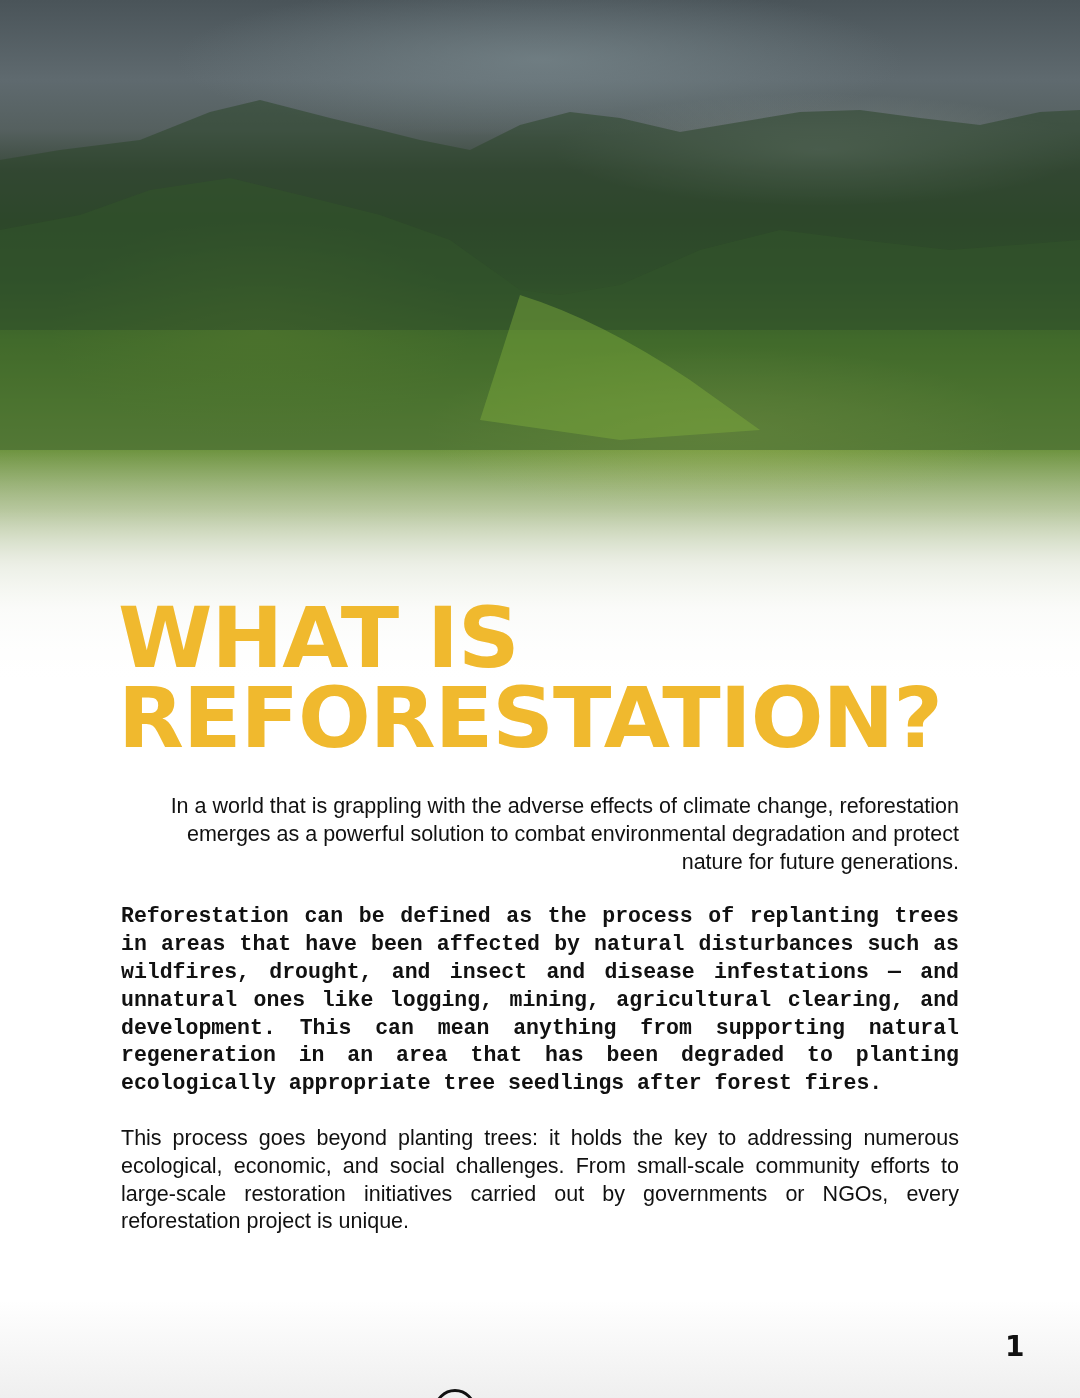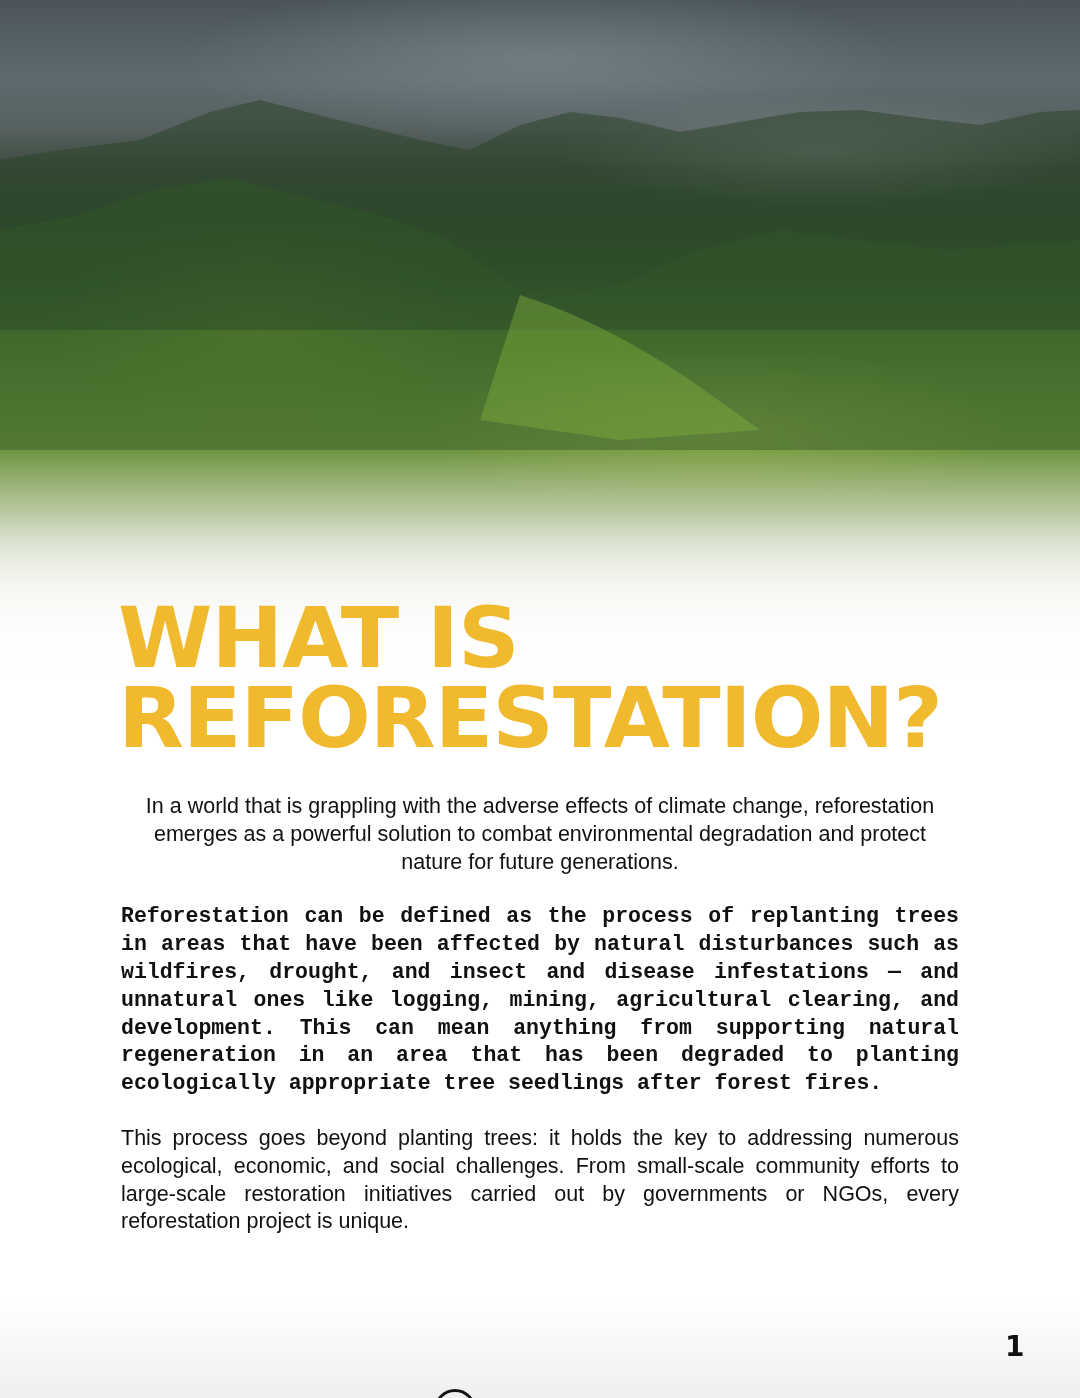--- a/index.html
+++ b/index.html
@@ -35,21 +35,21 @@
     font-weight: bold; font-size: 84px; line-height: 80px; letter-spacing: -1px;
     transform: scaleX(1.02); transform-origin: left top;
   }
   .title span { display: block; }
   .content {
     position: absolute; left: 121px; top: 793px; width: 838px;
     color: #111111;
     font-family: "Liberation Sans", sans-serif;
     font-size: 21.5px; line-height: 27.8px;
   }
-  .content p { margin: 0 0 27px 0; text-align: center; }
+  .content p { margin: 0 0 27px 0; text-align: right; }
   .content p.bold { font-weight: bold; text-align: justify; text-align-last: left; font-family: Liberation Mono, monospace; }
   .content p.justify { text-align: justify; text-align-last: left; }
   .footer-fade {
     position: absolute; left: 0; top: 1300px; width: 1080px; height: 98px;
     background: linear-gradient(to bottom, #ffffff, #efefef);
   }
   .logo {
     position: absolute; left: 433px; top: 1388px; height: 44px;
     display: flex; align-items: center;
   }

